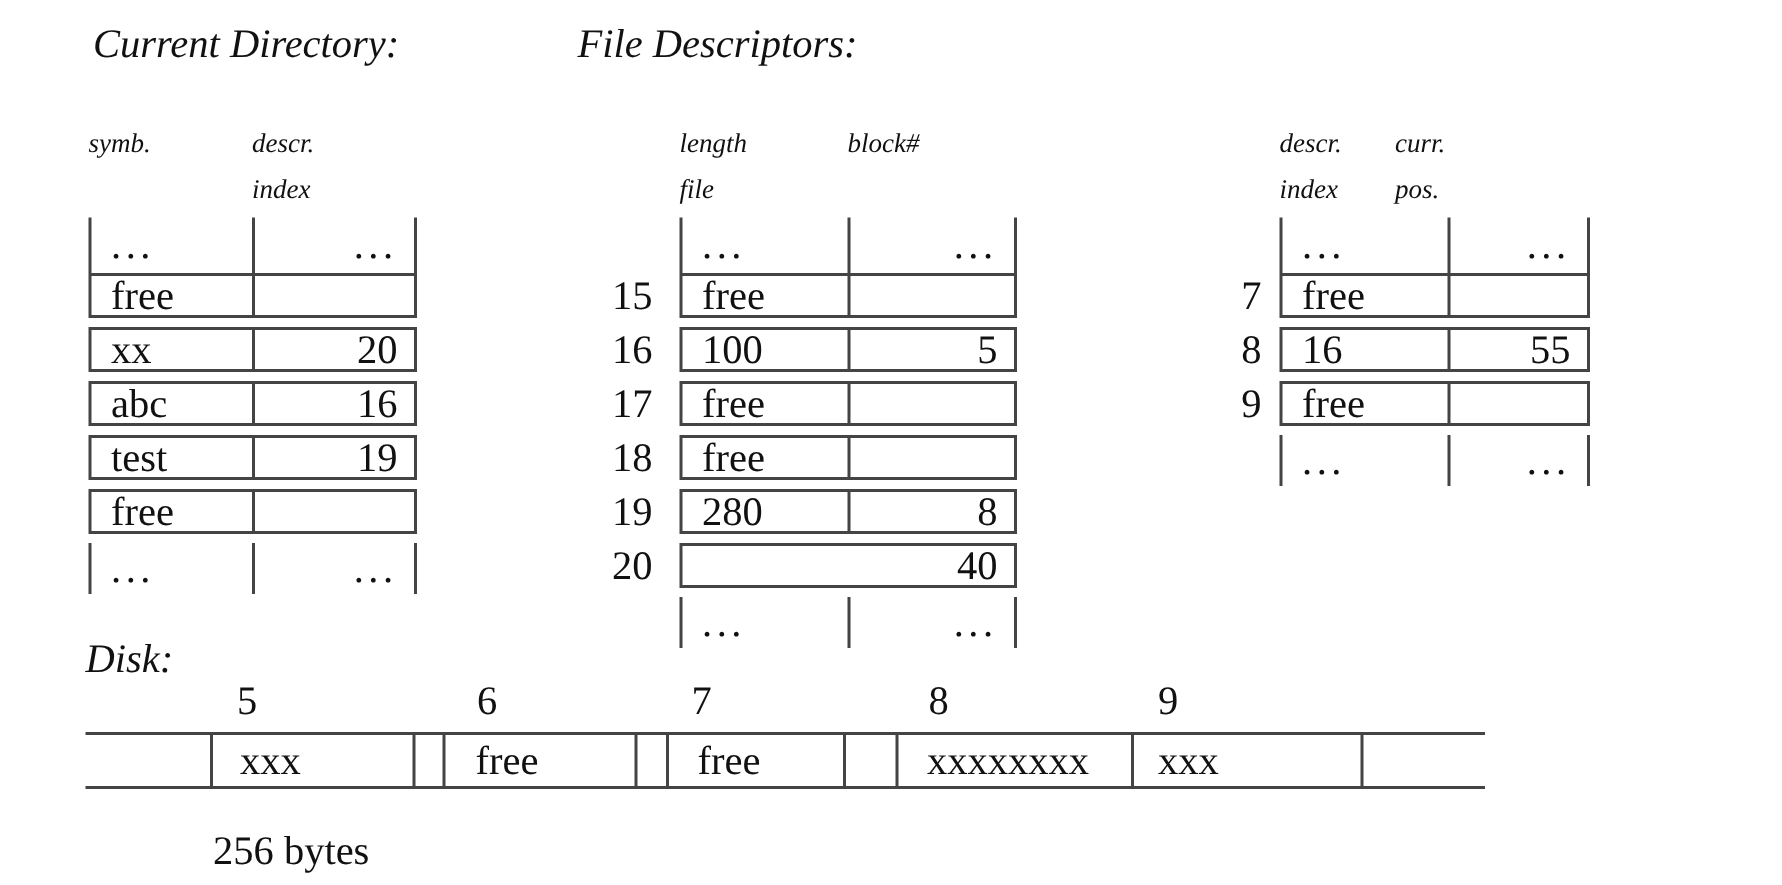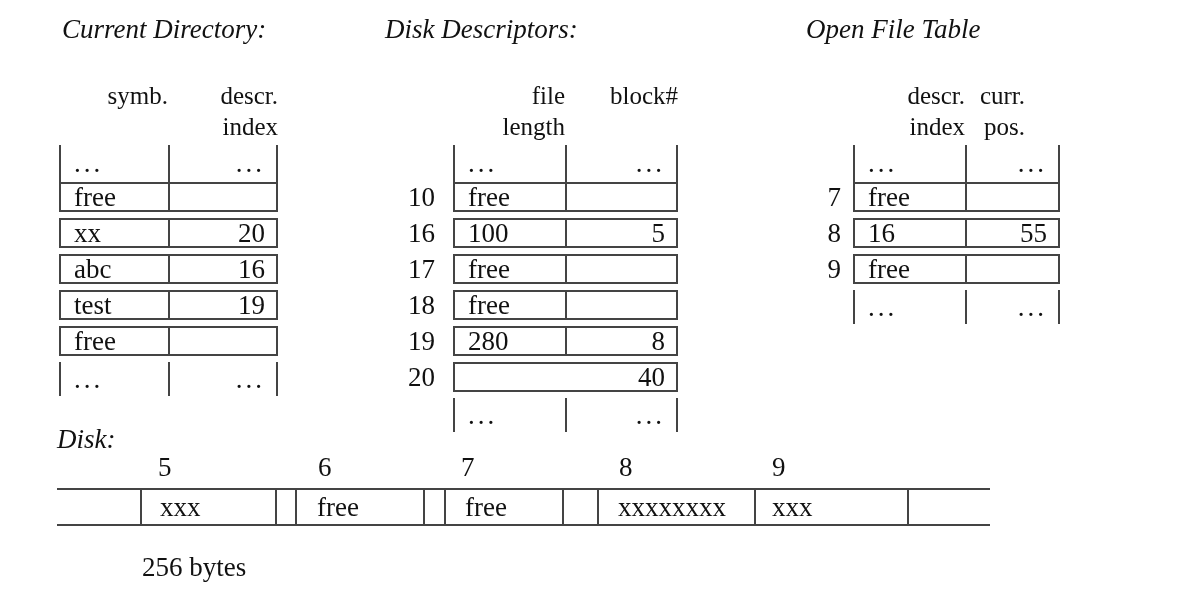--- a/index.html
+++ b/index.html
@@ -12,21 +12,21 @@
   }
   #canvas { position:relative; width:1188px; height:590px; overflow:hidden; background:var(--bg); }
 
   
   .title { position:absolute; top:14px; font-style:italic; font-size:27px; white-space:nowrap;font-family:Liberation Serif, serif; }
   #cd-title  { left:62px; }
   #fd-title  { left:385px; }
   #oft-title { left:806px; }
 
   
-  .hdr { position:absolute; top:80px; font-size:25px; line-height:31px; text-align:right; }
+  .hdr { position:absolute; top:80px; font-style:italic; font-size:18px; line-height:31px; text-align:left; }
   #cd-h1  { left:59px;  width:109px; }
   #cd-h2  { left:168px; width:110px; }
   #fd-h1  { left:453px; width:112px; }
   #fd-h2  { left:565px; width:113px; }
   #oft-h1 { left:853px; width:112px; }
   #oft-h2 { left:930px; width:95px;  }
 
   
   .tbl { position:absolute; top:145px; }
   #cd-tbl  { left:59px; }
@@ -79,33 +79,32 @@
   #dcell-6 { left:862px; }
 
   #size-note { position:absolute; left:142px; top:552px; font-size:27px; }
 </style>
 </head>
 <body>
 
 <div id="canvas">
 
   <div class="title" id="cd-title">Current Directory:</div>
-  <div class="title" id="fd-title">Disk Descriptors:</div>
-  <div class="title" id="oft-title">Open File Table</div>
+  <div class="title" id="fd-title">File Descriptors:</div>
 
   <div class="hdr" id="cd-h1">
     <div>symb.</div>
   </div>
   <div class="hdr" id="cd-h2">
     <div>descr.</div>
     <div>index</div>
   </div>
   <div class="hdr" id="fd-h1">
+    <div>length</div>
     <div>file</div>
-    <div>length</div>
   </div>
   <div class="hdr" id="fd-h2">
     <div>block#</div>
   </div>
   <div class="hdr" id="oft-h1">
     <div>descr.</div>
     <div>index</div>
   </div>
   <div class="hdr" id="oft-h2">
     <div>curr.</div>
@@ -159,21 +158,21 @@
 
   <div class="tbl" id="fd-tbl">
     <div class="row drow">
       <div class="lab"></div>
       <div class="bp">
           <div class="c1 dots">...</div>
           <div class="c2 dots">...</div>
         </div>
     </div>
     <div class="row brow">
-      <div class="lab">10</div>
+      <div class="lab">15</div>
       <div class="bp">
           <div class="c1">free</div>
           <div class="c2"></div>
         </div>
     </div>
     <div class="row brow">
       <div class="lab">16</div>
       <div class="bp">
           <div class="c1">100</div>
           <div class="c2">5</div>

